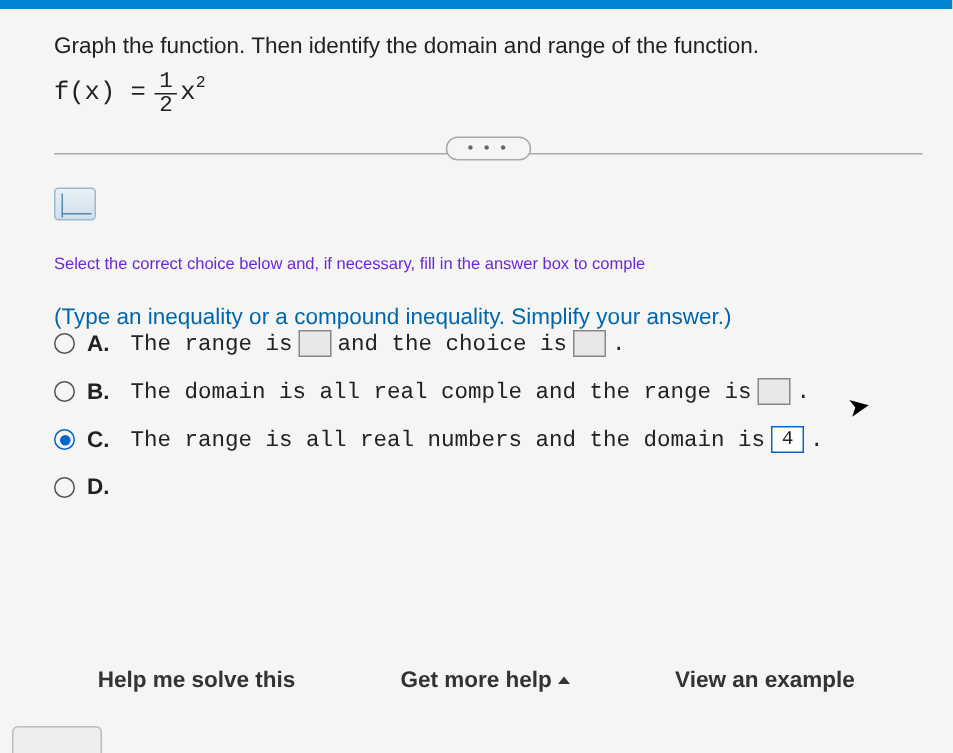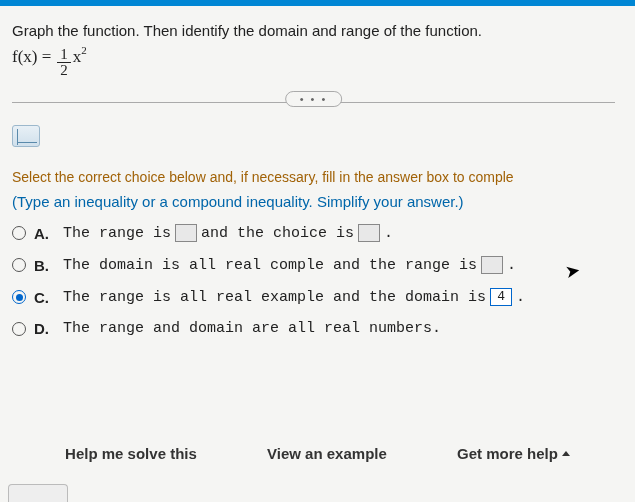--- a/index.html
+++ b/index.html
@@ -9,32 +9,33 @@
       width: 635px;
       height: 502px;
       overflow: hidden;
       position: relative;
     }
     .top-bar {
       height: 6px;
       background: #0086d4;
     }
     .question-container {
-      padding: 16px 20px 0 12px;
+      padding: 16px 20px 0 36px;
       color: #222;
     }
     .instruction {
       font-size: 15px;
       margin-bottom: 8px;
     }
     .formula {
       display: flex;
+      align-items: center;
       font-size: 17px;
       margin-bottom: 24px;
-      font-family: Liberation Serif, serif;
+      font-family: Liberation Mono, monospace;
     }
     .fx { margin-right: 4px; }
     .frac {
       display: inline-flex;
       flex-direction: column;
       align-items: center;
       font-size: 15px;
       line-height: 1;
       margin: 0 2px;
       vertical-align: middle;
@@ -73,28 +74,27 @@
       position: relative;
     }
     .graph-icon::before, .graph-icon::after {
       content: '';
       position: absolute;
       background: #5a8aab;
     }
     .graph-icon::before { left: 4px; top: 3px; width: 1px; height: 16px; }
     .graph-icon::after { left: 4px; bottom: 3px; width: 20px; height: 1px; }
     .prompt-text {
-      font-size: 14px;
-      color: #a16207;
-      margin-bottom: 8px;
+      font-size: 11px;
+      color: #6d28d9;
+      margin-bottom: 21px;
     }
     .hint-text {
       font-size: 15px;
       color: #0066aa;
-      margin-bottom: 14px;
     }
     .choices { }
     .choice {
       display: flex;
       align-items: center;
       gap: 8px;
       margin-bottom: 14px;
       font-size: 15px;
       color: #222;
     }
@@ -235,38 +235,37 @@
         <span>The domain is all real comple and the range is</span>
         <span class="answer-box"></span>
         <span>.</span>
       </span>
     </div>
 
     <div class="choice">
       <span class="radio selected"></span>
       <span class="choice-label">C.</span>
       <span class="choice-text">
-        <span>The range is all real example and the domain is</span>
+        <span>The range is all real numbers and the domain is</span>
         <span class="answer-box filled">4</span>
         <span>.</span>
       </span>
     </div>
 
     <div class="choice">
       <span class="radio"></span>
       <span class="choice-label">D.</span>
-      <span class="choice-text">The range and domain are all real numbers.</span>
     </div>
 
   </div>
 </div>
 
 <div class="footer-links">
   <span class="footer-link">Help me solve this</span>
-  <span class="footer-link">View an example</span>
   <span class="footer-link">
     <span>Get more help</span>
     <span class="caret-up"></span>
   </span>
+  <span class="footer-link">View an example</span>
 </div>
 
 <div class="cursor">➤</div>
 <div class="bottom-tab"></div>
 
 </body></html>

